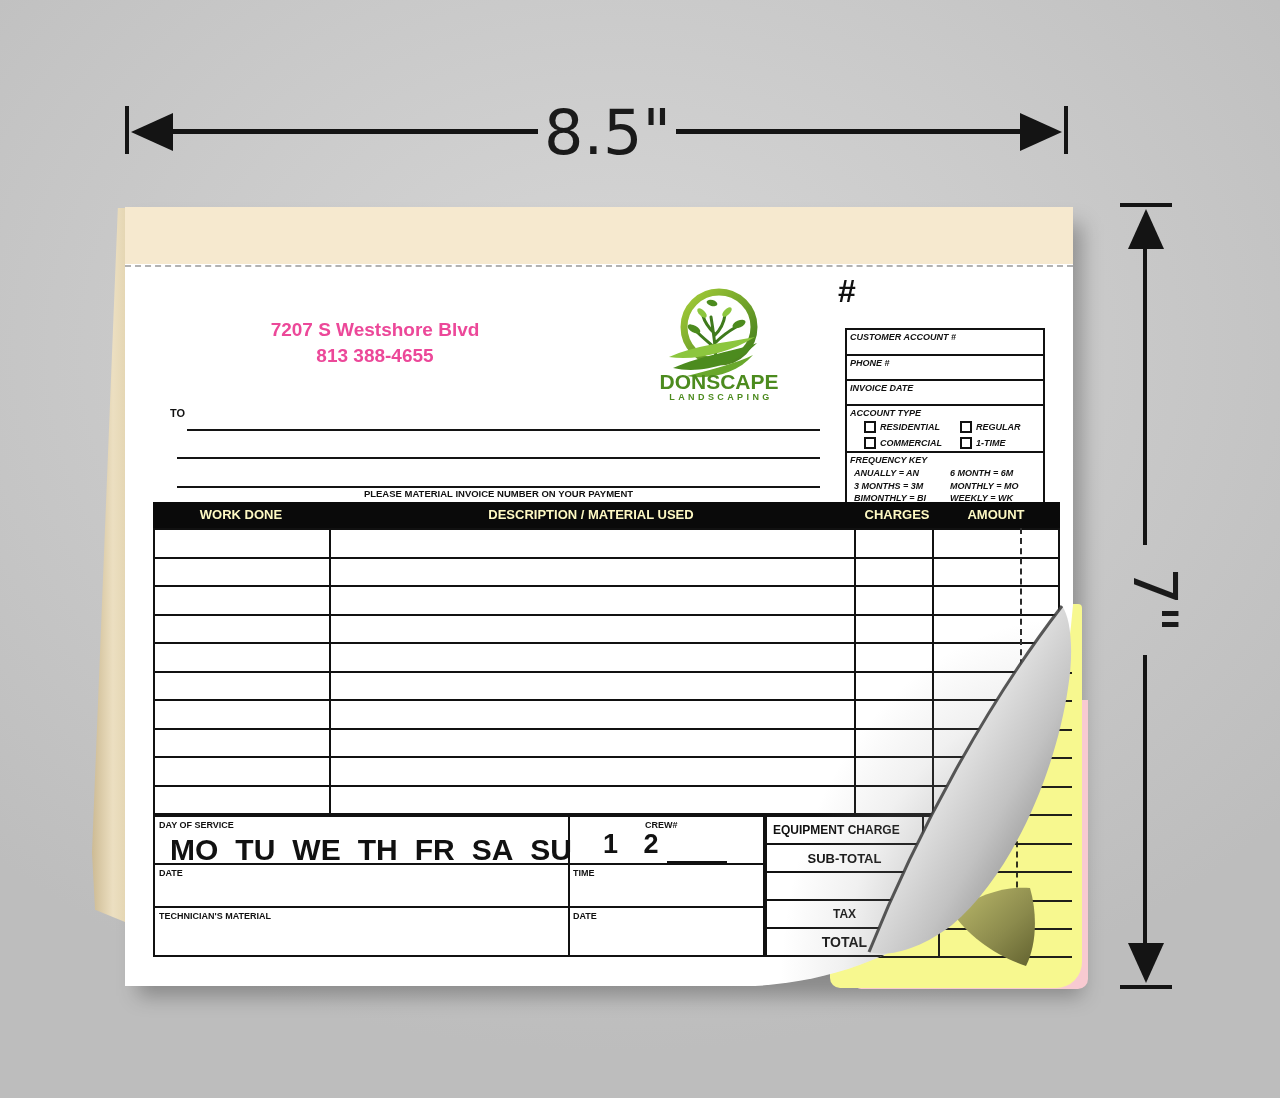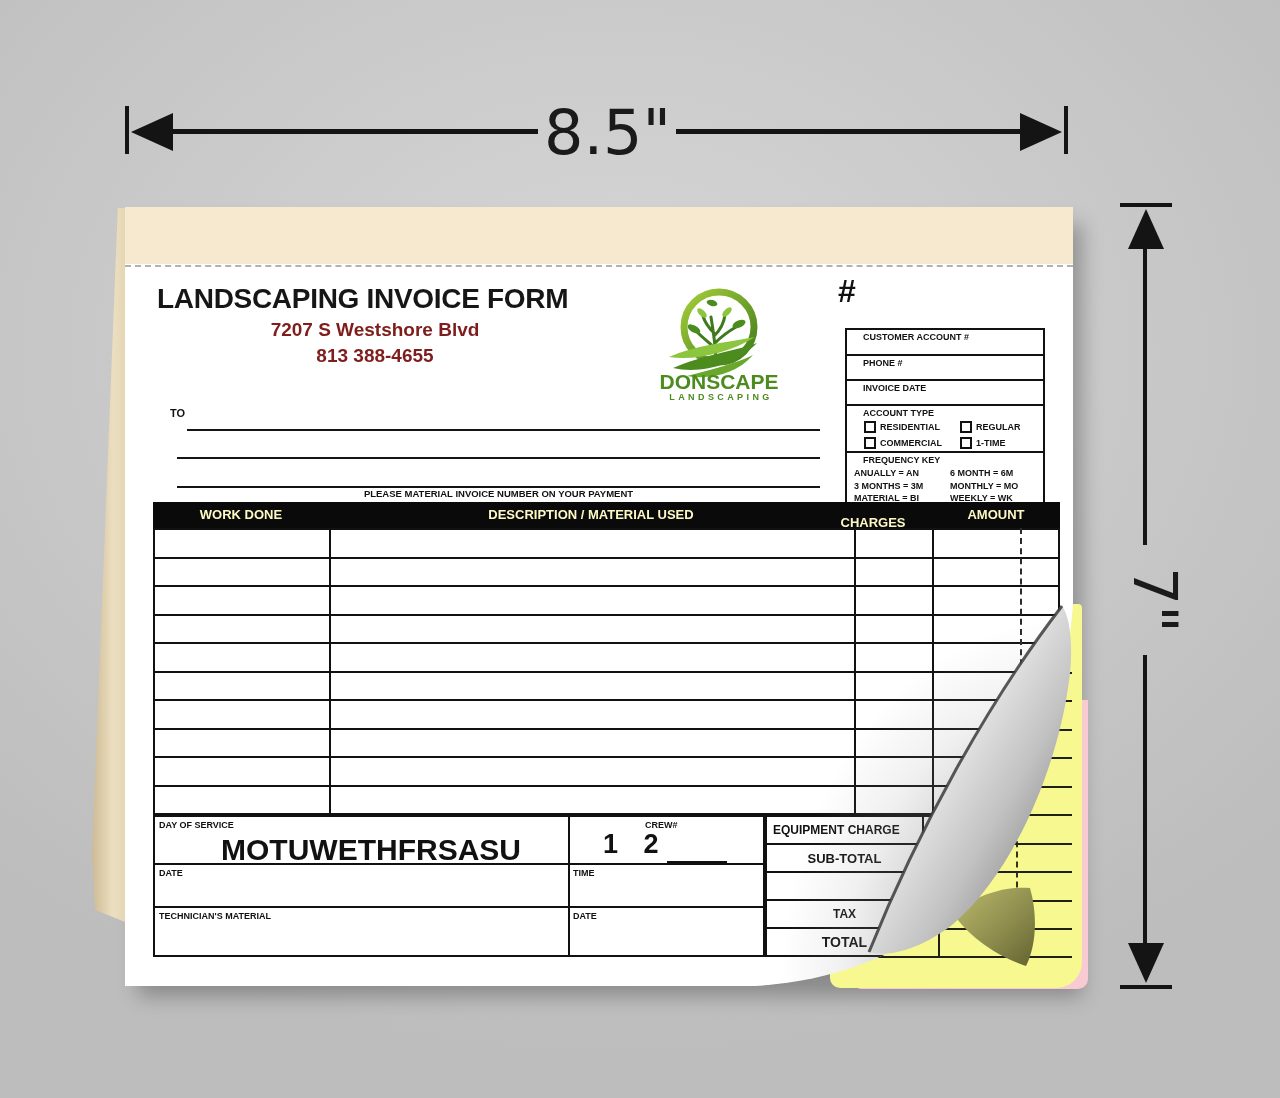--- a/index.html
+++ b/index.html
@@ -34,26 +34,26 @@
 
   
   .page{
     left:125px;top:207px;width:948px;height:779px;background:#ffffff;
     clip-path:path("M0 0 H948 V398 C938 520 900 640 820 710 C770 752 700 775 630 779 L0 779 Z");
   }
   .glue-strip{left:0;top:0;width:948px;height:57px;background:#f6e9cf;}
   .perforation{left:0;top:58px;width:948px;height:0;border-top:2px dashed #b2b2b2;}
 
   .form-title{left:32px;top:76px;font-size:28px;font-weight:bold;color:#161616;letter-spacing:-0.3px;}
-  .addr{left:60px;top:110px;width:380px;text-align:center;color:#7f1d1d;font-weight:bold;font-size:19px;line-height:26px;}
+  .addr{left:60px;top:110px;width:380px;text-align:center;color:#ec4899;font-weight:bold;font-size:19px;line-height:26px;}
   .hash{left:713px;top:66px;font-size:32px;font-weight:bold;color:#111;}
 
   
   .info-box{left:720px;top:121px;width:200px;height:177px;border:2px solid #111;box-sizing:border-box;font-weight:bold;color:#111;}
-  .info-row{position:relative;box-sizing:border-box;border-top:2px solid #111;padding:2px 3px 0 16px;font-size:9px;}
+  .info-row{position:relative;box-sizing:border-box;border-top:2px solid #111;padding:2px 3px 0 3px;font-size:9px;font-style:italic;}
   .info-row:first-child{border-top:none;}
   .cb-line{position:absolute;display:flex;align-items:center;font-size:9px;}
   .cb{display:inline-block;width:8px;height:8px;border:2px solid #111;margin-right:4px;box-sizing:content-box;}
   .fk-col{position:absolute;font-size:9px;line-height:12.5px;white-space:nowrap;}
 
   
   .to-label{left:45px;top:200px;font-size:11px;font-weight:bold;color:#111;}
   .to-line{height:2px;background:#141414;}
   .pay-note{left:52px;top:281px;width:643px;text-align:center;font-size:9.5px;font-weight:bold;color:#111;}
 
@@ -65,21 +65,21 @@
   .trow:first-child{border-top:none;}
   .tv{position:absolute;top:0;bottom:0;width:2px;background:#111;}
   .cents-dash{left:895px;top:321px;width:0;height:430px;border-left:2px dashed #2a2a2a;}
 
   
   .foot-left{left:28px;top:608px;width:612px;height:142px;border:2px solid #111;box-sizing:border-box;color:#111;}
   .fl-row{position:relative;box-sizing:border-box;border-top:2px solid #111;}
   .fl-row:first-child{border-top:none;}
   .fl-div{position:absolute;left:413px;top:0;bottom:0;width:2px;background:#111;}
   .small-label{position:absolute;font-size:9px;font-weight:bold;}
-  .days{position:absolute;left:26px;top:16px;width:380px;display:flex;justify-content:center;font-size:30px;font-weight:bold;letter-spacing:0px;}
+  .days{position:absolute;left:26px;top:16px;width:380px;display:flex;gap:17px;justify-content:center;font-size:30px;font-weight:bold;letter-spacing:0px;}
   .crew-val{position:absolute;left:448px;top:12px;font-size:27px;font-weight:bold;letter-spacing:9px;}
   .crew-line{position:absolute;left:512px;top:44px;width:60px;height:3px;background:#111;}
 
   .foot-right{left:640px;top:608px;width:295px;height:142px;border:2px solid #111;box-sizing:border-box;display:flex;flex-direction:column;color:#111;}
   .fr-row{flex:1;position:relative;border-top:2px solid #111;display:flex;align-items:center;}
   .fr-row:first-child{border-top:none;}
   .fr-div{position:absolute;left:155px;top:0;bottom:0;width:2px;background:#111;}
   .fr-label{width:155px;text-align:center;font-weight:bold;box-sizing:border-box;}
 
   .bend-shade{left:600px;top:340px;width:348px;height:439px;
@@ -141,21 +141,20 @@
       </linearGradient>
     </defs>
     <path d="M952 912 C980 894 1006 886 1030 888 C1038 916 1036 946 1026 966 C996 956 968 936 952 912 Z" fill="url(#olive)"></path>
   </svg>
 
   <div class="abs page">
 
     <div class="abs glue-strip"></div>
     <div class="abs perforation"></div>
 
-    <div class="abs form-title">LANDSCAPING INVOICE FORM</div>
     <div class="abs addr">
       <div>7207 S Westshore Blvd</div>
       <div>813 388-4655</div>
     </div>
 
     <svg class="abs" style="left:528px;top:76px;width:132px;height:120px;" viewBox="0 0 132 120">
       <defs>
         <linearGradient id="ring" x1="0" y1="0" x2="1" y2="1">
           <stop offset="0" stop-color="#a6ce39"></stop>
             <stop offset="1" stop-color="#3f7a1c"></stop>
@@ -204,40 +203,40 @@
         <div class="cb-line" style="left:113px;top:31px;">
           <span class="cb"></span>
           <span>1-TIME</span>
         </div>
       </div>
       <div class="info-row" style="height:50px;">
         <span>FREQUENCY KEY</span>
         <div class="fk-col" style="left:7px;top:14px;">
           <div>ANUALLY = AN</div>
           <div>3 MONTHS = 3M</div>
-          <div>MATERIAL = BI</div>
+          <div>BIMONTHLY = BI</div>
         </div>
         <div class="fk-col" style="left:103px;top:14px;">
           <div>6 MONTH = 6M</div>
           <div>MONTHLY = MO</div>
           <div>WEEKLY = WK</div>
         </div>
       </div>
     </div>
 
     <div class="abs to-label">TO</div>
     <div class="abs to-line" style="left:62px;top:222px;width:633px;"></div>
     <div class="abs to-line" style="left:52px;top:250px;width:643px;"></div>
     <div class="abs to-line" style="left:52px;top:279px;width:643px;"></div>
     <div class="abs pay-note">PLEASE MATERIAL INVOICE NUMBER ON YOUR PAYMENT</div>
 
     <div class="abs thead">
       <span class="th" style="left:88px;">WORK DONE</span>
       <span class="th" style="left:438px;">DESCRIPTION / MATERIAL USED</span>
-      <span class="th" style="left:720px;margin-top:8px;">CHARGES</span>
+      <span class="th" style="left:744px;">CHARGES</span>
       <span class="th" style="left:843px;">AMOUNT</span>
     </div>
 
     <div class="abs tbody">
       <div class="trow"></div>
       <div class="trow"></div>
       <div class="trow"></div>
       <div class="trow"></div>
       <div class="trow"></div>
       <div class="trow"></div>

